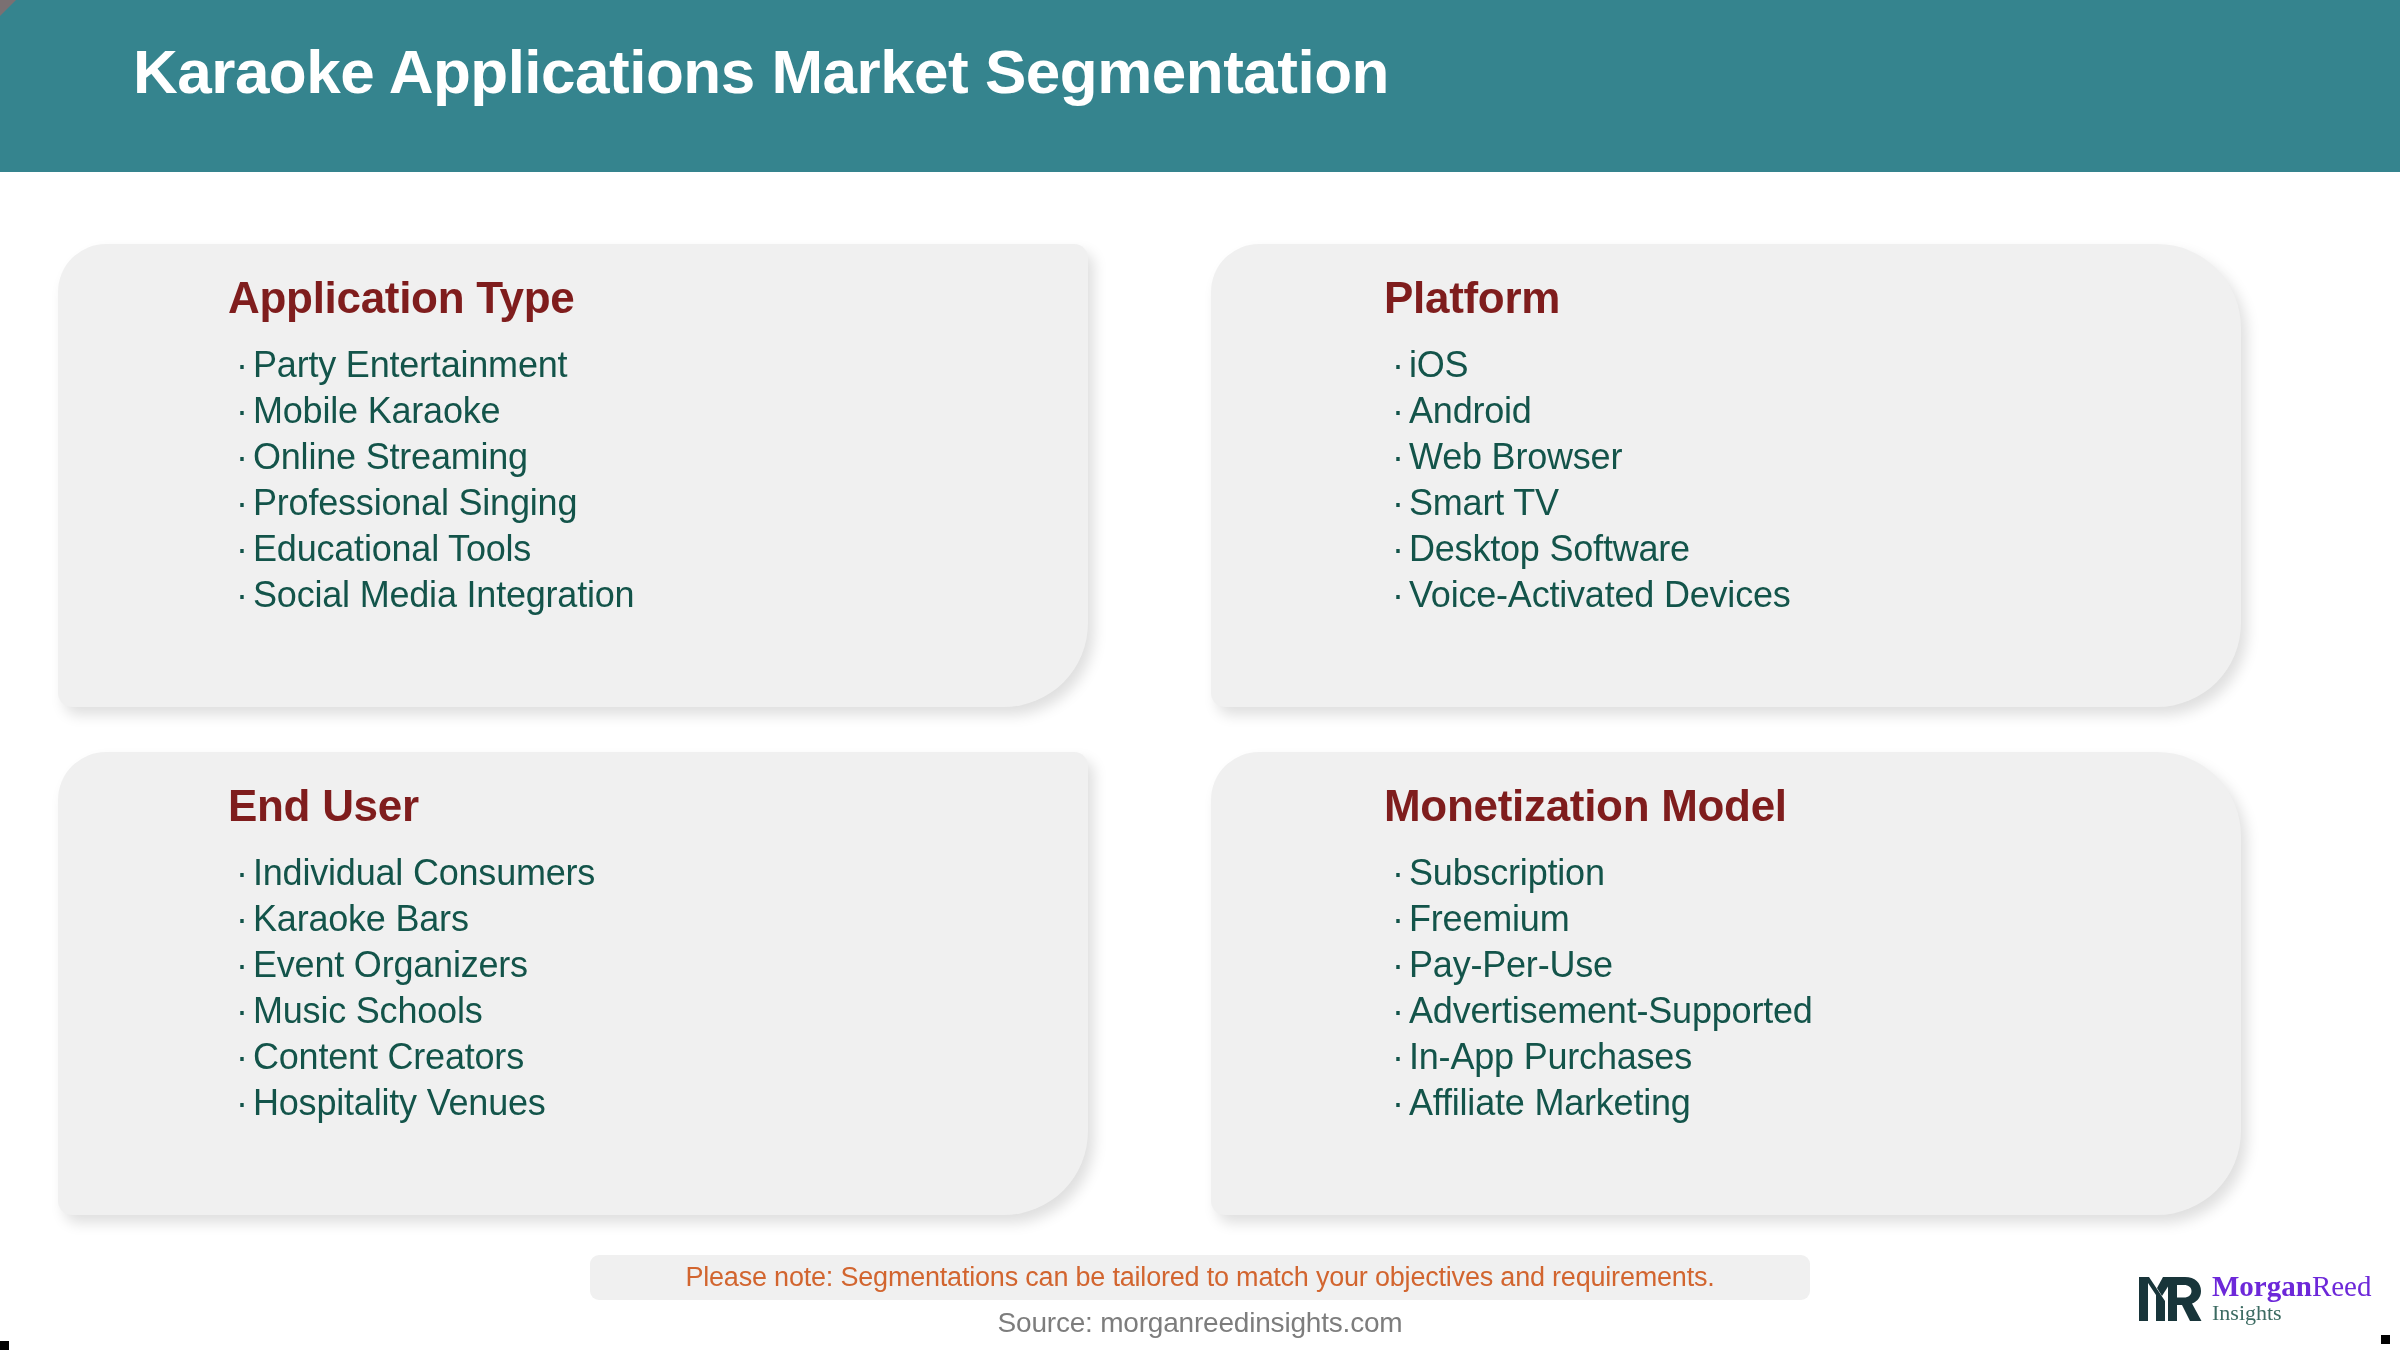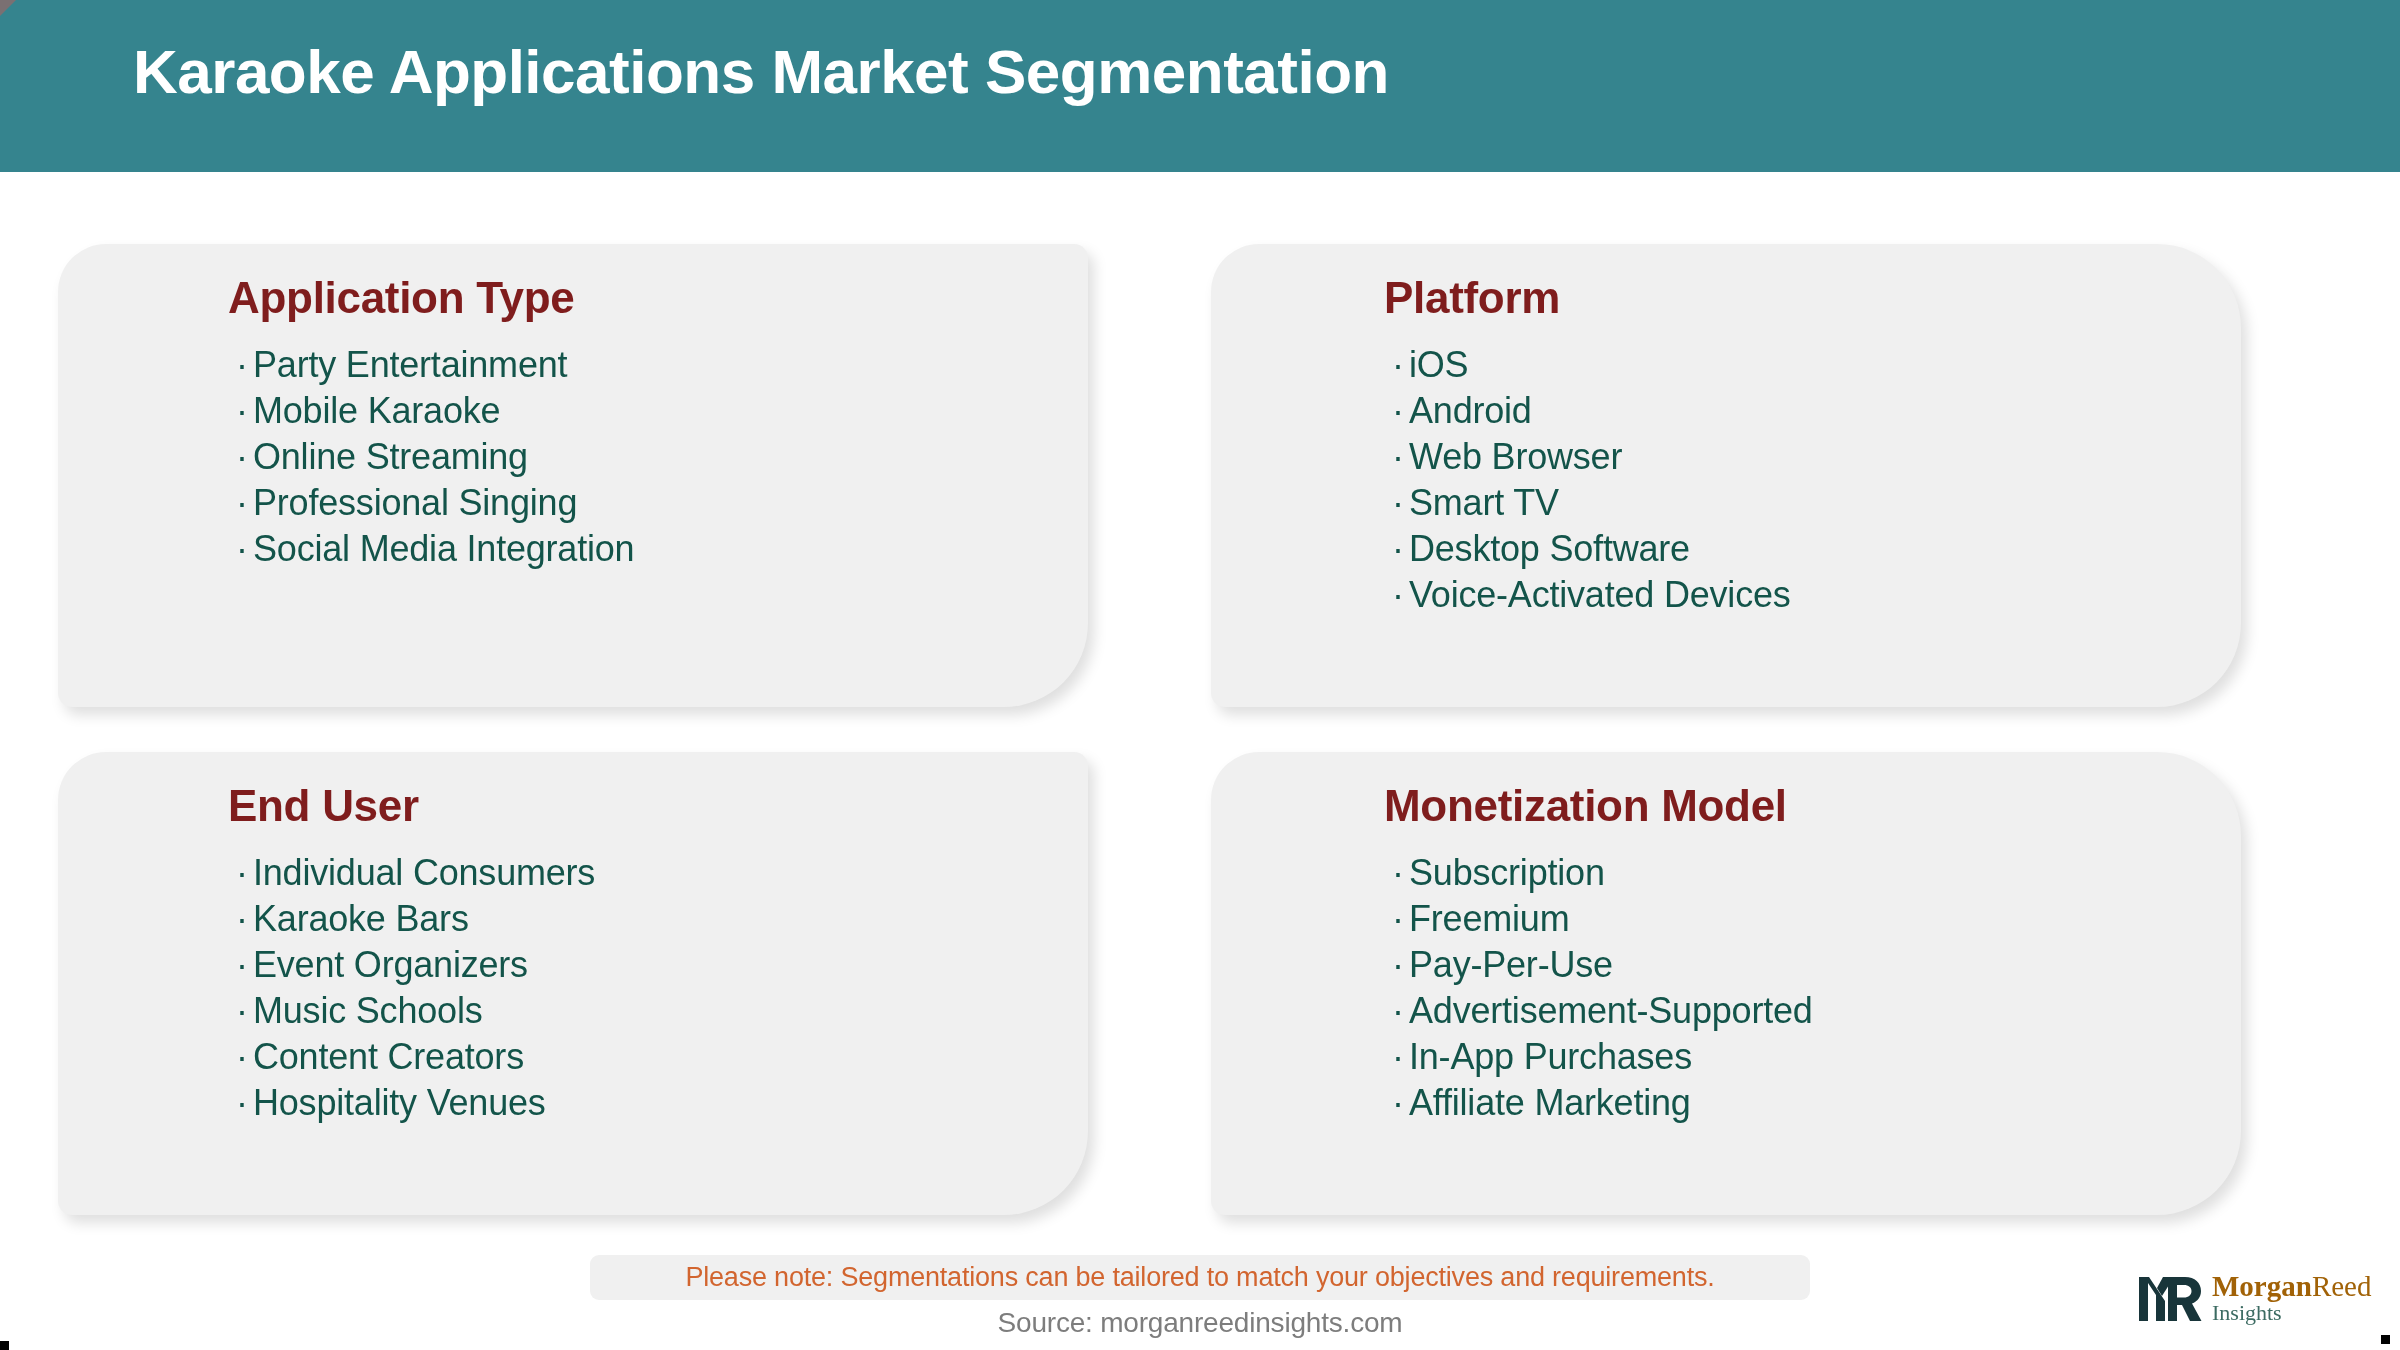--- a/index.html
+++ b/index.html
@@ -144,21 +144,21 @@
     height: 70px;
     display: flex;
     align-items: center;
   }
   .logo-mark { width: 66px; height: 50px; flex: 0 0 auto; }
   .logo-words {
     margin-left: 9px;
     font-family: "Liberation Serif", "DejaVu Serif", serif;
     line-height: 1.02;
   }
-  .logo-line1 { font-size: 29px; color: #a16207; white-space: nowrap; }
+  .logo-line1 { font-size: 29px; color: #6d28d9; white-space: nowrap; }
   .logo-line1 .w-morgan { font-weight: bold; }
   .logo-line1 .w-reed { font-weight: normal; }
   .logo-line2 { font-size: 22px; color: #3C6B62; white-space: nowrap; }
 
   
   .crop-mark {
     position: absolute;
     width: 9px;
     height: 9px;
     background: #000000;
@@ -177,20 +177,21 @@
 <div class="cards">
 
   <div class="card c1">
     <div class="card-inner">
       <div class="card-title">Application Type</div>
       <ul class="card-list">
         <li><span class="bullet">·</span><span>Party Entertainment</span></li>
         <li><span class="bullet">·</span><span>Mobile Karaoke</span></li>
         <li><span class="bullet">·</span><span>Online Streaming</span></li>
         <li><span class="bullet">·</span><span>Professional Singing</span></li>
+        <li><span class="bullet">·</span><span>Educational Tools</span></li>
         <li><span class="bullet">·</span><span>Social Media Integration</span></li>
       </ul>
     </div>
   </div>
 
   <div class="card c2">
     <div class="card-inner">
       <div class="card-title">Platform</div>
       <ul class="card-list">
         <li><span class="bullet">·</span><span>iOS</span></li>

